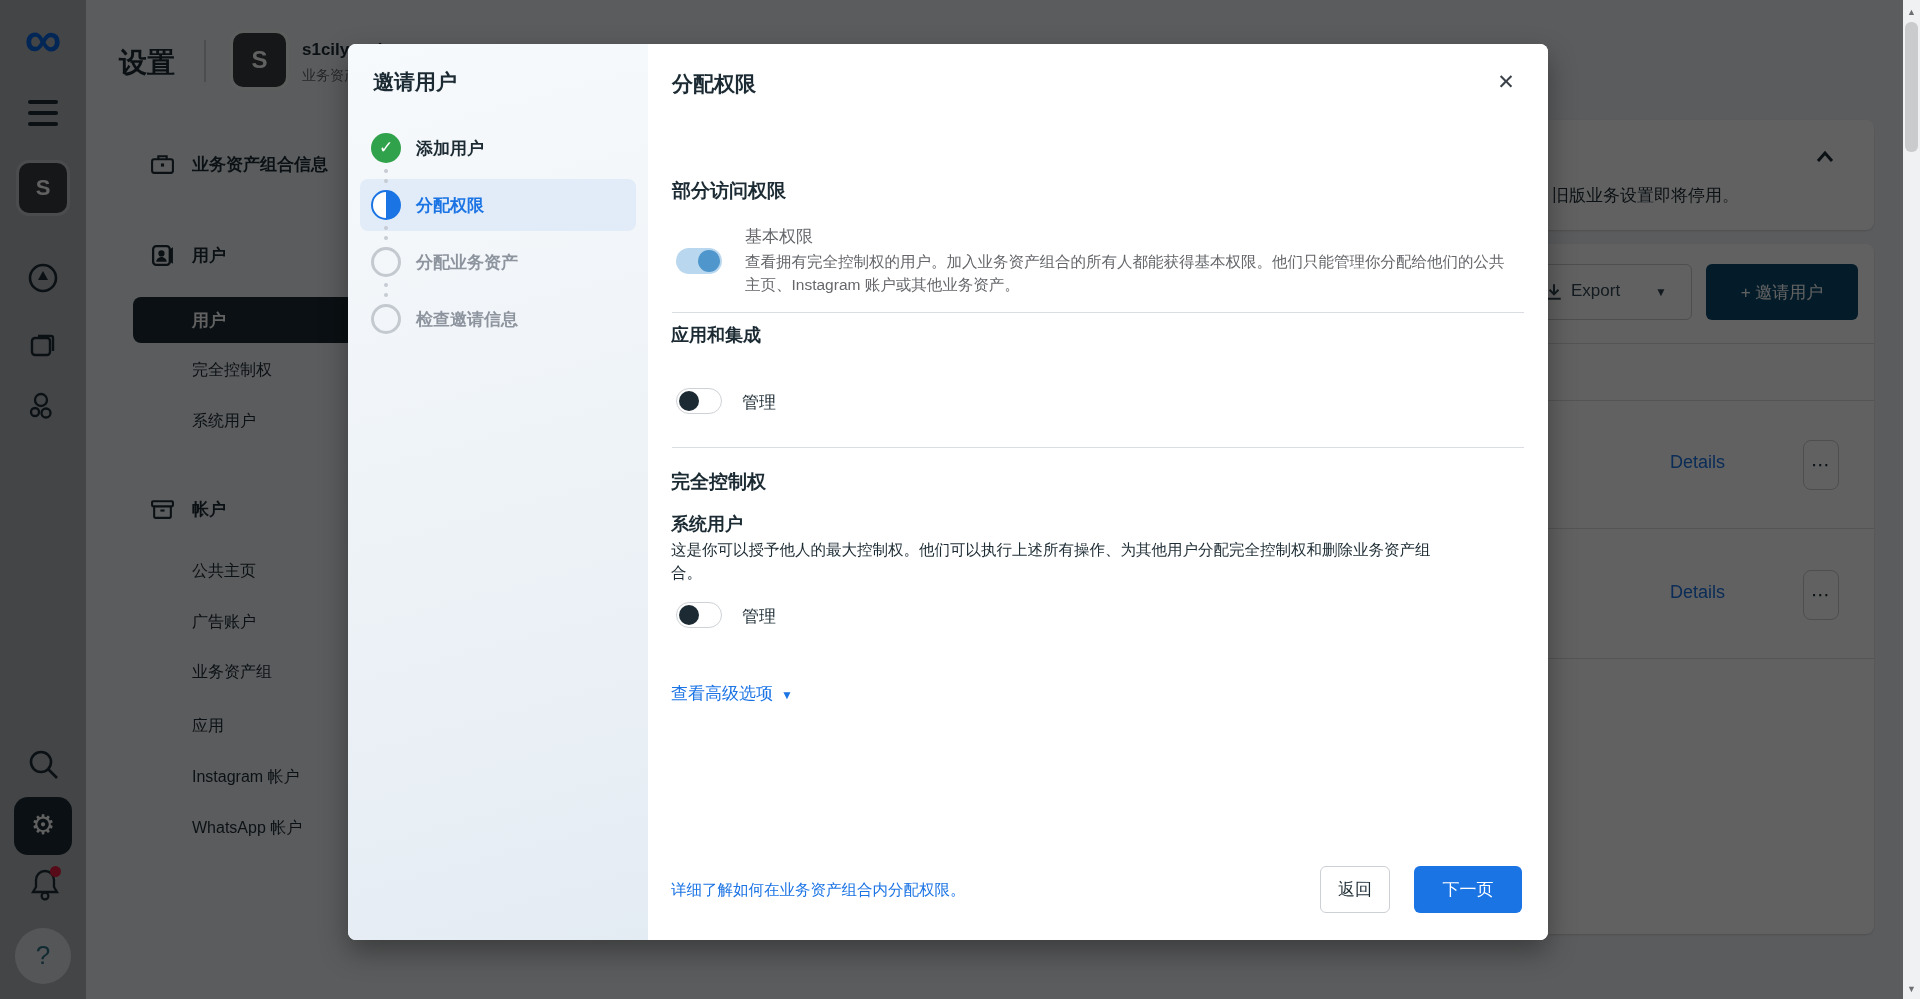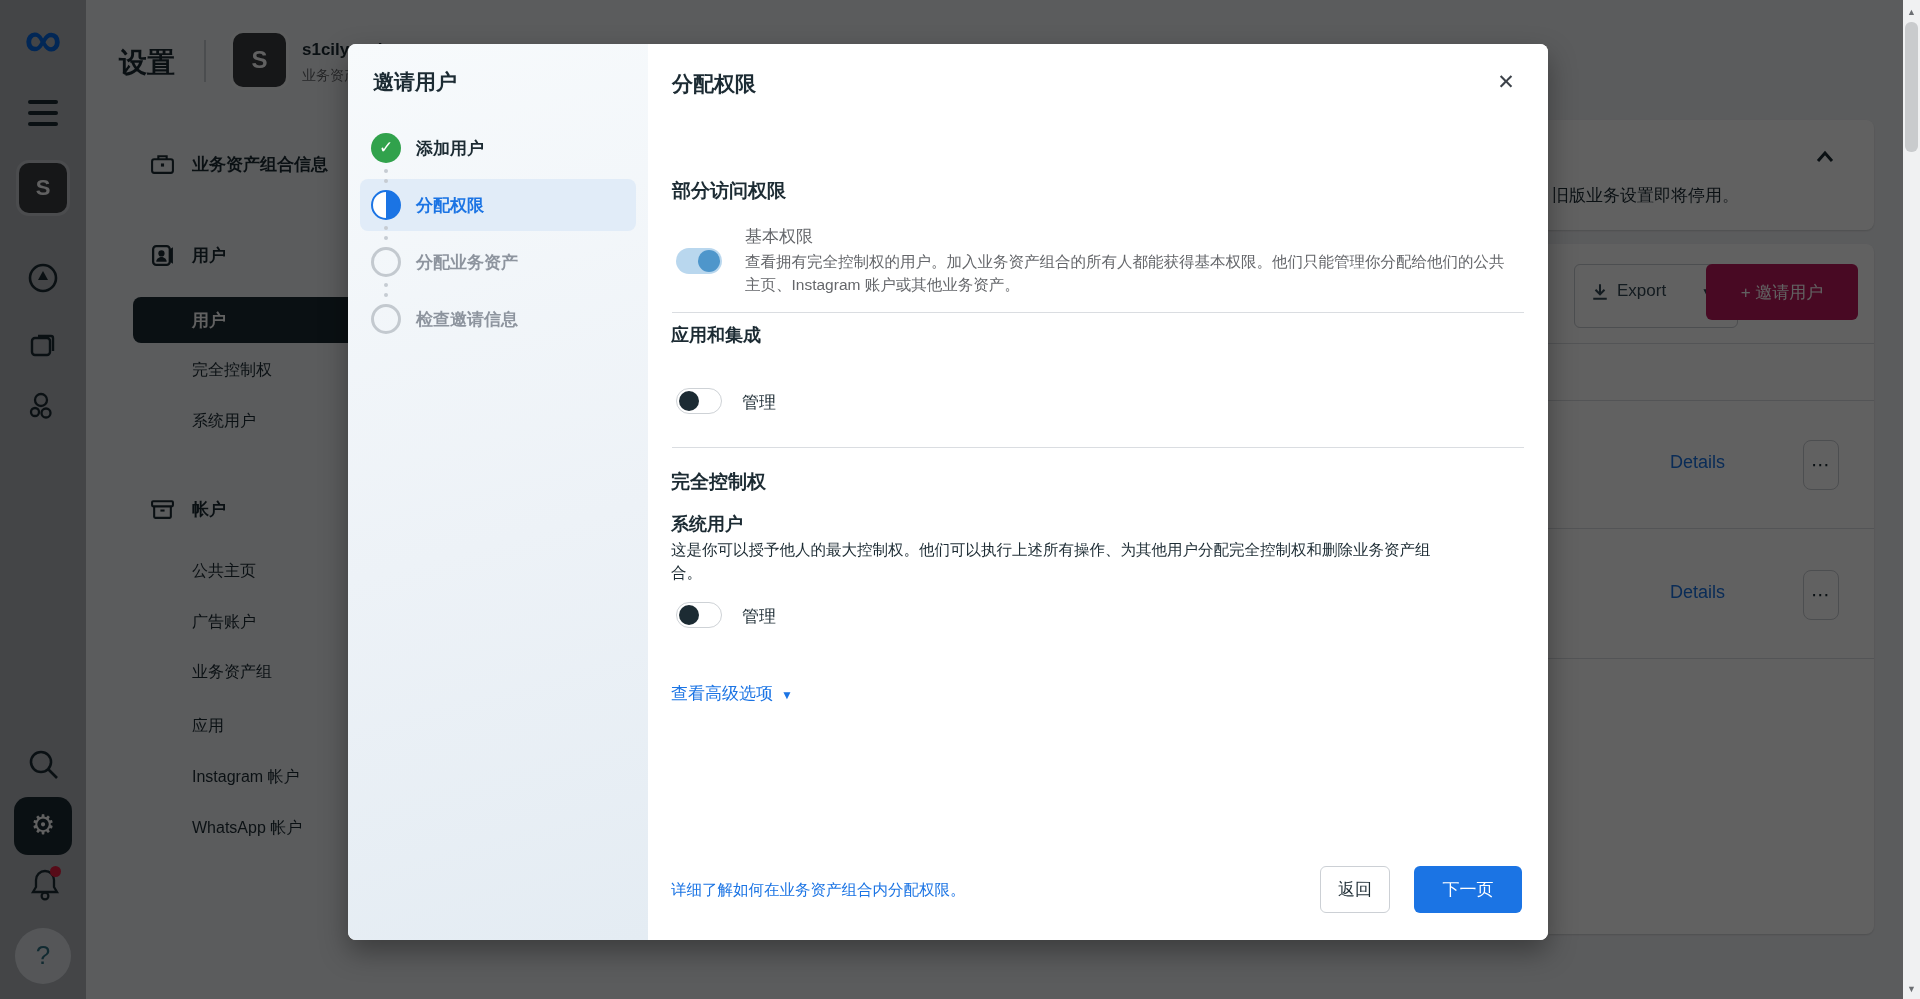--- a/index.html
+++ b/index.html
@@ -32,24 +32,24 @@
   .nav-i{font-size:16px;white-space:nowrap;cursor:pointer}
   #sel-pill{left:133px;top:297px;width:240px;height:46px;border-radius:8px;background:#1c2b33}
   #sel-pill span{position:absolute;left:59px;top:12px;color:#fff;font-size:17px;font-weight:bold}
 
   .card{background:#fff;border-radius:8px;box-shadow:0 1px 2px rgba(0,0,0,.15)}
   #banner-card{left:366px;top:120px;width:1508px;height:110px}
   #banner-text{left:1186px;top:64px;font-size:17px;white-space:nowrap}
   #banner-chevron{left:1446px;top:24px;width:26px;height:26px;cursor:pointer}
   #main-card{left:366px;top:244px;width:1508px;height:690px}
   .hdiv{left:0;width:1508px;height:1px;background:#dadde1}
-  #export-btn{left:1208px;top:20px;width:164px;height:64px;border:1.5px solid #c8ccd1;border-radius:6px;background:#fff;cursor:pointer}
+  #export-btn{left:1162px;top:20px;width:164px;height:56px;border:1.5px solid #c8ccd1;border-radius:6px;background:#fff;cursor:pointer}
   #export-btn .lbl{position:absolute;left:42px;top:16px;font-size:17px;color:#344854}
   #export-btn .crt{position:absolute;left:126px;top:20px;font-size:12px;color:#344854}
-  #invite-btn{left:1340px;top:20px;width:152px;height:56px;border:none;border-radius:6px;background:#be185d;color:#fff;
+  #invite-btn{left:1340px;top:20px;width:152px;height:56px;border:none;border-radius:6px;background:#0c4a6e;color:#fff;
               font-size:17px;cursor:pointer;font-family:inherit}
   .details-link{font-size:18px;color:#1b74e4;cursor:pointer}
   .dots-btn{width:36px;height:50px;border:1.5px solid #c8ccd1;border-radius:8px;background:#fff;
             font-size:19px;letter-spacing:1px;color:#1c2b33;text-align:center;line-height:47px;cursor:pointer}
 
   
   #overlay{left:0;top:0;width:1903px;height:999px;background:rgba(0,0,0,.62)}
 
   
   #modal{left:348px;top:44px;width:1200px;height:896px;border-radius:8px;overflow:hidden;

